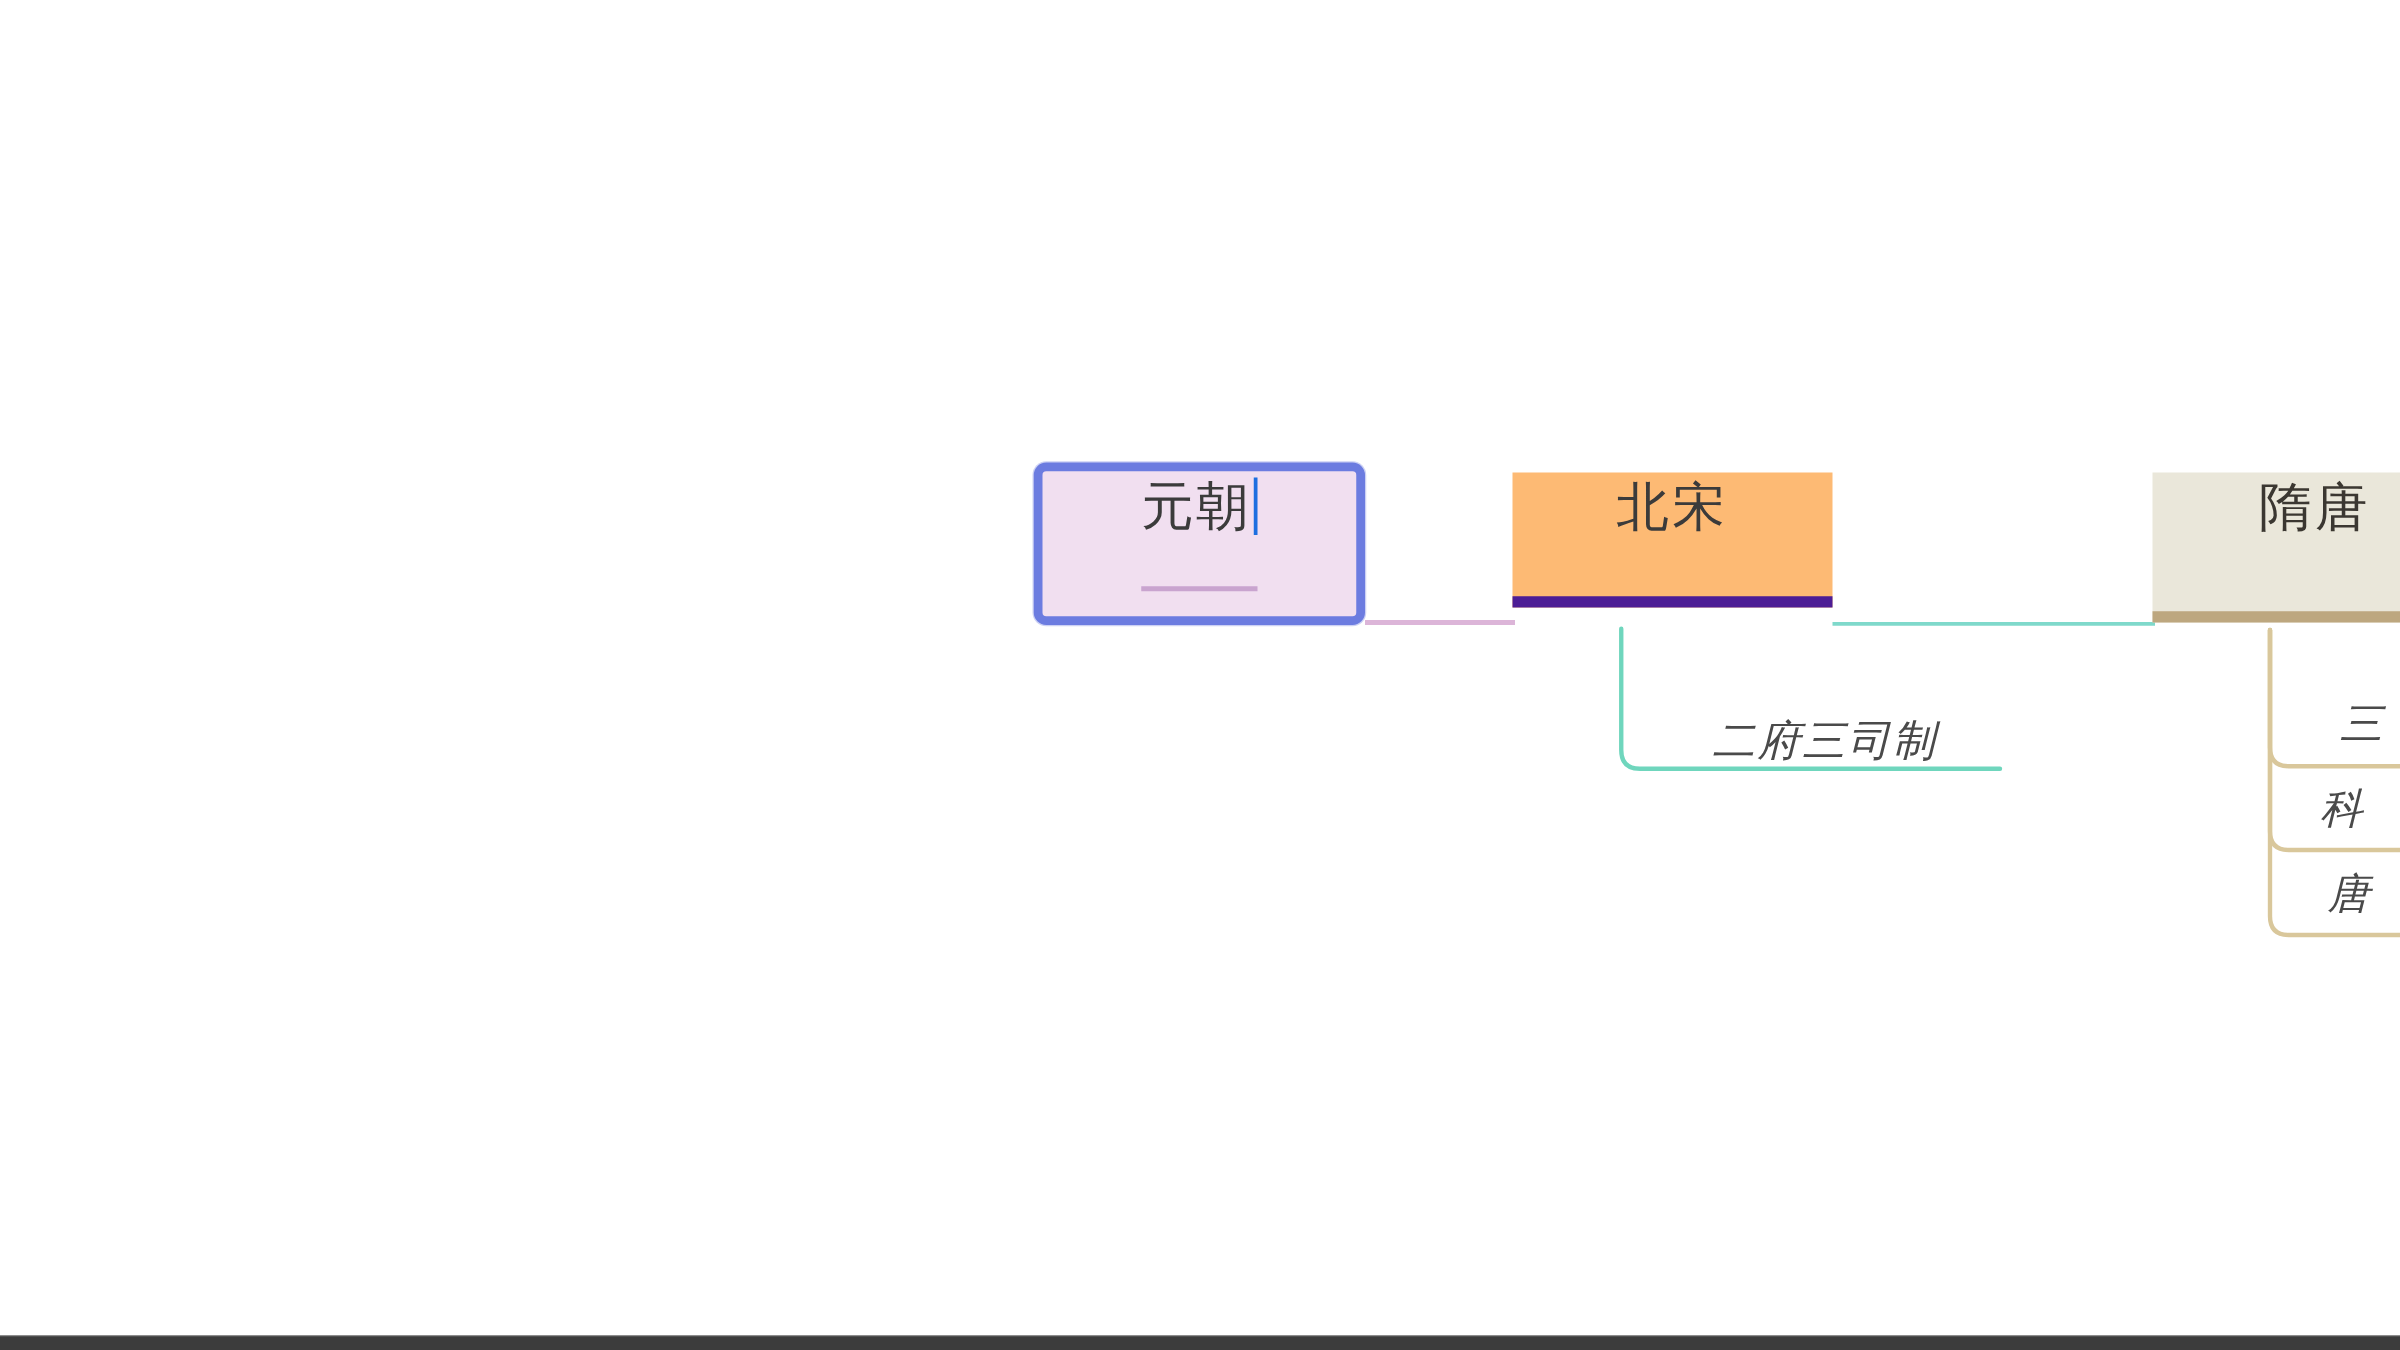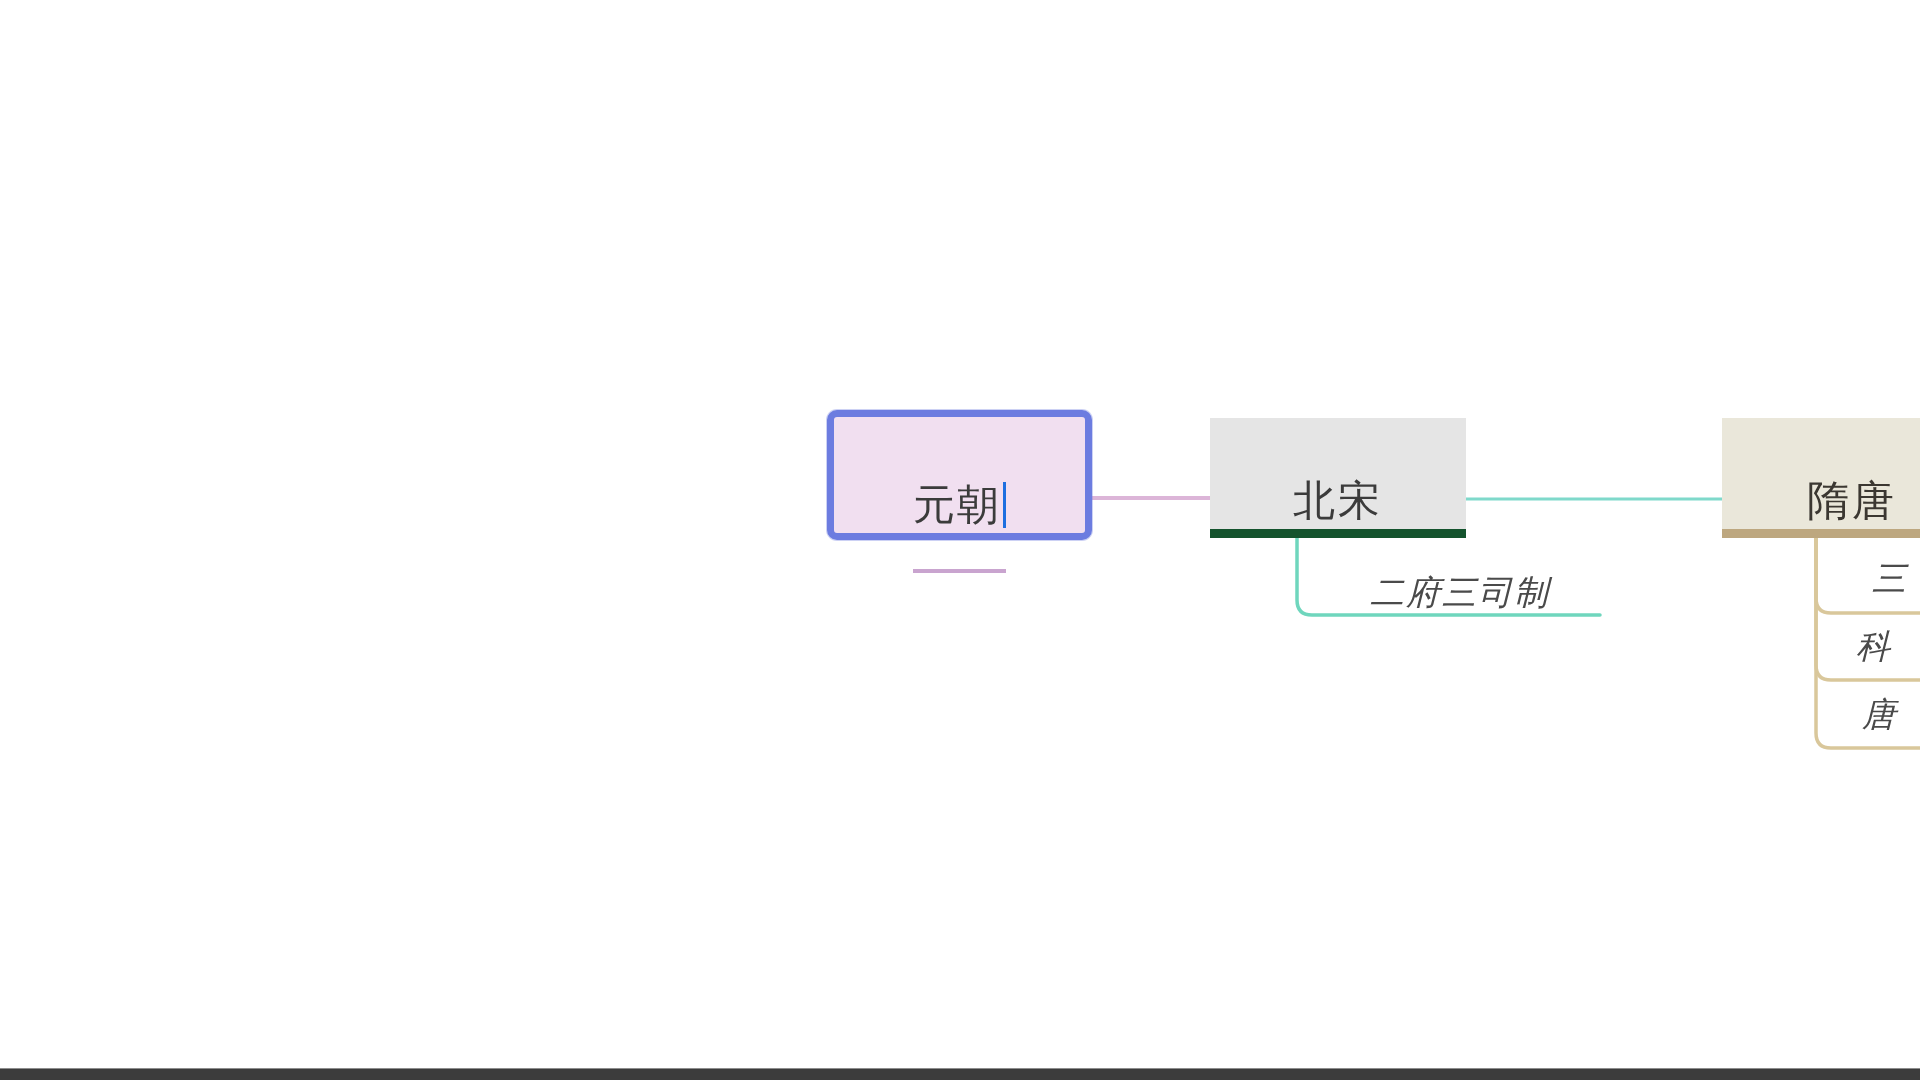--- a/index.html
+++ b/index.html
@@ -33,25 +33,24 @@
     width: 1920px;
     height: 1068px;
     pointer-events: none;
   }
 
   
   .node {
     position: absolute;
     box-sizing: border-box;
     display: flex;
-    align-items: flex-end;
+    align-items: flex-start;
     justify-content: center;
     color: #3b3b3b;
     white-space: nowrap;
-    margin-top: 40px;
   }
 
   
   #node-yuanchao {
     left: 827px;
     top: 370px;
     width: 265px;
     height: 130px;
     background: #f1dff0;
     border: 7px solid #6c7ce0;
@@ -80,23 +79,23 @@
     background: #1d6fe0;
     margin-left: 2px;
     vertical-align: middle;
   }
 
   
   #node-beisong {
     left: 1210px;
     top: 378px;
     width: 256px;
-    height: 120px;
-    background: #e5e5e5;
-    border-bottom: 9px solid #14532d;
+    height: 108px;
+    background: #fdba74;
+    border-bottom: 9px solid #4c1d95;
     font-size: 42px;
     letter-spacing: 3px;
   }
 
   
   #node-suitang {
     left: 1722px;
     top: 378px;
     width: 260px;
     height: 120px;

